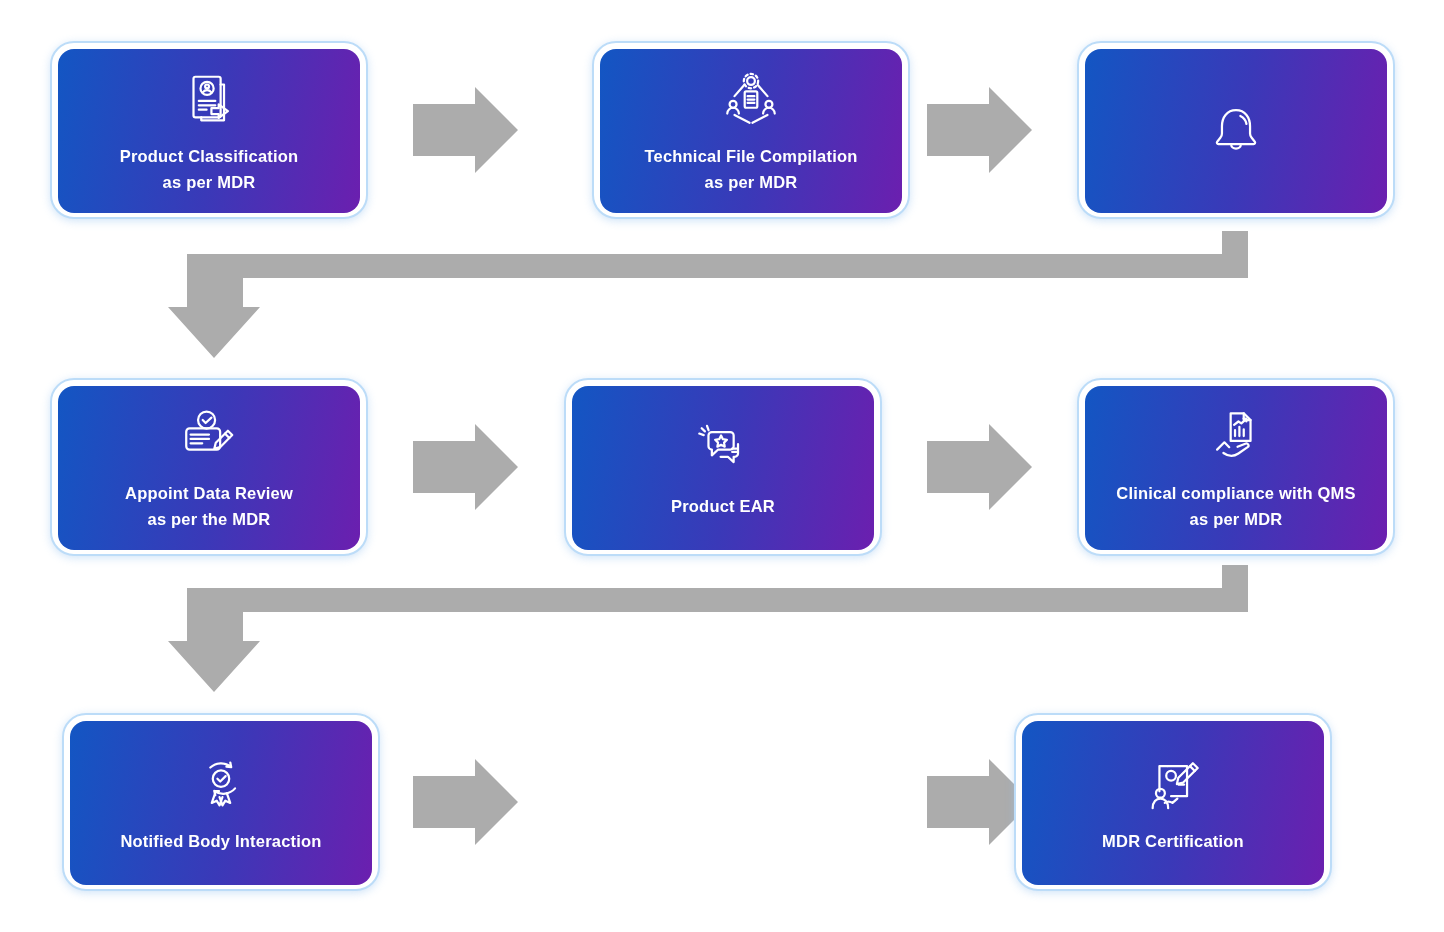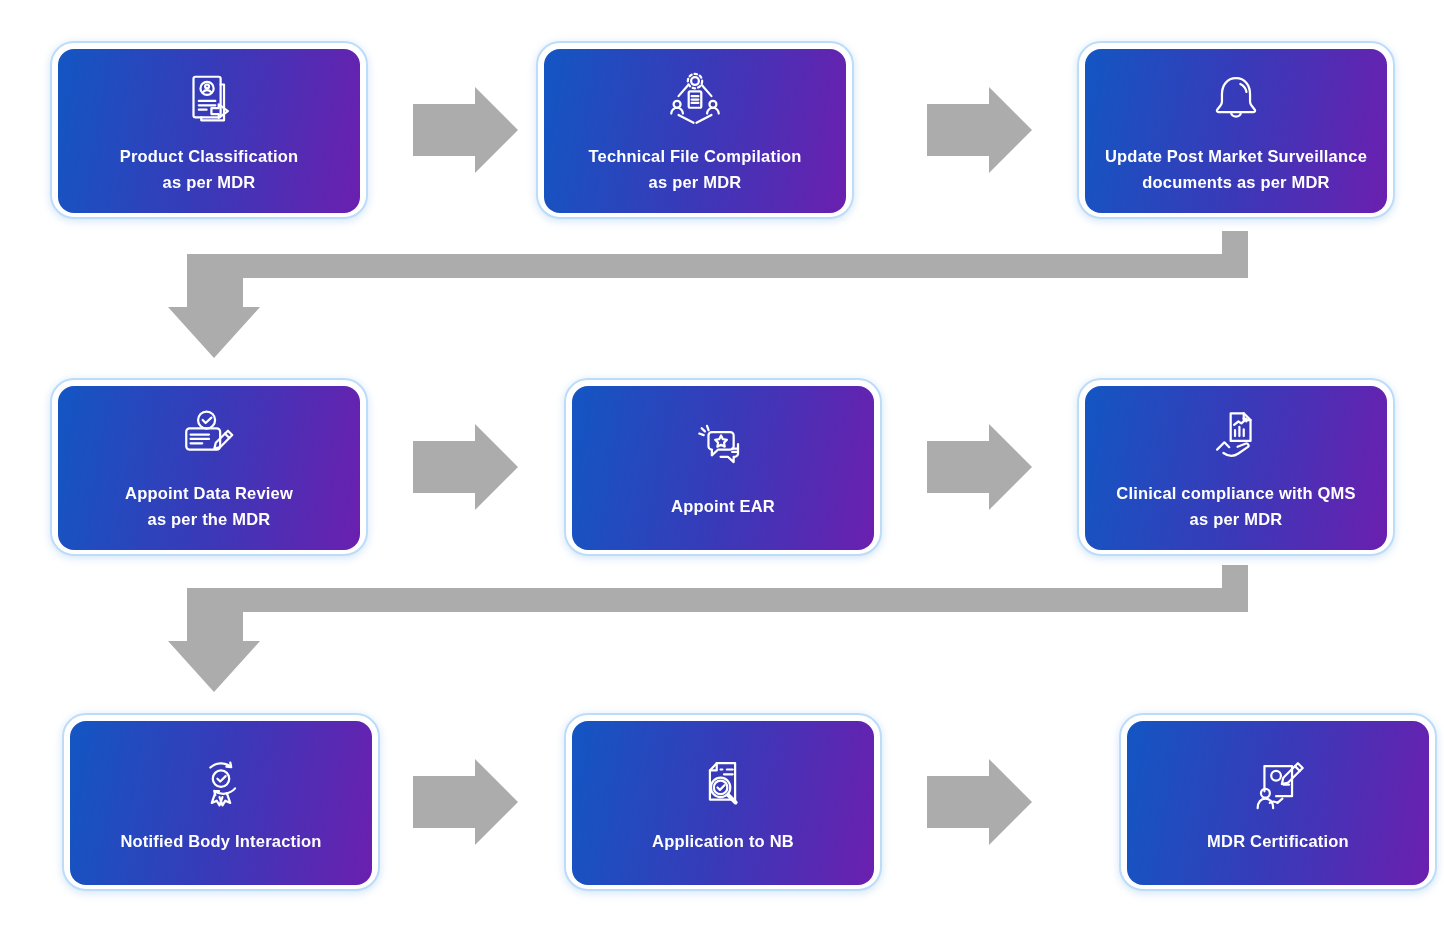--- a/index.html
+++ b/index.html
@@ -83,21 +83,21 @@
           <path d="M25.8 23.9 a5.3 5.3 0 0 1 8.4 0"></path>
           <path d="M21.5 33 h17 M21.5 37.5 h17 M21.5 42 h8"></path>
           <path d="M34.5 40.5 h7.5 v-4 l9.5 7 -9.5 7 v-4 h-7.5 z"></path>
         </svg>
       </span>
       <div class="step-label">Product Classification
 as per MDR</div>
     </div>
   </div>
 
-  <div class="card" style="left:536px;top:41px">
+  <div class="card" style="left:592px;top:41px">
     <div class="card-inner">
       <span class="step-icon">
         <svg class="ic" width="62" height="62" viewBox="0 0 64 64">
           <circle cx="32" cy="12.5" r="4"></circle>
           <circle cx="32" cy="12.5" r="7.4" stroke-dasharray="2.6 3.1"></circle>
           <rect x="25.5" y="23" width="13" height="17" rx="1.5"></rect>
           <path d="M28.5 28 h7 M28.5 31.5 h7 M28.5 35 h7"></path>
           <circle cx="13.5" cy="36.5" r="3.6"></circle>
           <path d="M7.5 46 a6 6 0 0 1 12 0"></path>
           <circle cx="50.5" cy="36.5" r="3.6"></circle>
@@ -112,22 +112,20 @@
 
   <div class="card" style="left:1077px;top:41px">
     <div class="card-inner">
       <span class="step-icon">
         <svg class="ic" width="62" height="62" viewBox="0 0 64 64">
           <path d="M32 9.5 c-9.5 0 -14.5 7.5 -14.5 16.5 v7.5 c0 1.5 -0.5 3 -1.5 4.2 l-3.4 4.3 c-0.8 1 -0.1 2.5 1.2 2.5 h36.4 c1.3 0 2 -1.5 1.2 -2.5 l-3.4 -4.3 c-1 -1.2 -1.5 -2.7 -1.5 -4.2 v-7.5 c0 -9 -5 -16.5 -14.5 -16.5 z"></path>
           <path d="M36.5 15.5 a11.5 11.5 0 0 1 6.3 8.2"></path>
           <path d="M27 45 a5 4.2 0 0 0 10 0"></path>
         </svg>
       </span>
-      <div class="step-label">Update Post Market Surveillance
-documents as per MDR</div>
     </div>
   </div>
 
   <div class="card" style="left:50px;top:378px">
     <div class="card-inner">
       <span class="step-icon">
         <svg class="ic" width="62" height="62" viewBox="0 0 64 64">
           <rect x="8.5" y="23" width="35" height="22" rx="3.5"></rect>
           <circle cx="29.5" cy="14.5" r="8.8"></circle>
           <path d="M25.5 14.5 l3 3 6 -5.5"></path>
@@ -145,21 +143,21 @@
     <div class="card-inner">
       <span class="step-icon">
         <svg class="ic" width="62" height="62" viewBox="0 0 64 64">
           <path d="M15.5 7 l1.6 4.6 M7.5 15 l4.6 1.6 M10 9.5 l3.3 3.3"></path>
           <path d="M20.5 13.5 h19 a3.5 3.5 0 0 1 3.5 3.5 v11 a3.5 3.5 0 0 1 -3.5 3.5 h-12.5 l-6.5 6 v-6 a3.5 3.5 0 0 1 -3.5 -3.5 v-11 a3.5 3.5 0 0 1 3.5 -3.5 z"></path>
           <path d="M30 17 l1.9 3.8 4.2 0.6 -3 3 0.7 4.2 -3.8 -2 -3.8 2 0.7 -4.2 -3 -3 4.2 -0.6 z"></path>
           <path d="M47.5 26 v9.5 a3.5 3.5 0 0 1 -3.5 3.5 h-1 v5.5 l-6 -5.5 h-7.5"></path>
           <path d="M41.5 30.5 h4.5 M41.5 34 h4.5"></path>
         </svg>
       </span>
-      <div class="step-label">Appoint EAR</div>
+      <div class="step-label">Product EAR</div>
     </div>
   </div>
 
   <div class="card" style="left:1077px;top:378px">
     <div class="card-inner">
       <span class="step-icon">
         <svg class="ic" width="62" height="62" viewBox="0 0 64 64">
           <path d="M26.5 7.5 h13.5 l7 7 V36 h-20.5 z"></path>
           <path d="M40 7.5 v7 h7"></path>
           <path d="M31 31 v-6 M35.5 31 v-9.5 M40 31 v-7"></path>
@@ -182,38 +180,22 @@
           <path d="M21 14 a16 16 0 0 1 21.5 -0.5 M42.5 13.5 l-4.9 -0.5 M42.5 13.5 l-0.9 -4.7"></path>
           <path d="M46.5 35.5 a16 16 0 0 1 -21.5 2.5 M25 38 l4.9 0.4 M25 38 l1.1 4.5"></path>
           <path d="M26 40.5 l-3.5 10 5 -2.3 3 4.8 3 -8.5"></path>
           <path d="M38 40.5 l3.5 10 -5 -2.3 -3 4.8 -3 -8.5"></path>
         </svg>
       </span>
       <div class="step-label">Notified Body Interaction</div>
     </div>
   </div>
 
-  <div class="card" style="left:564px;top:713px">
-    <div class="card-inner">
-      <span class="step-icon">
-        <svg class="ic" width="62" height="62" viewBox="0 0 64 64">
-          <path d="M25.5 9.5 h19 V47 h-26 V17 z"></path>
-          <path d="M25.5 9.5 V17 h-7"></path>
-          <path d="M36 16 h6 M33 21 h9 M29.5 16 h1.8"></path>
-          <circle cx="29.5" cy="34.5" r="10"></circle>
-          <circle cx="29.5" cy="34.5" r="7"></circle>
-          <path d="M26.3 34.5 l2.5 2.5 4.8 -4.8"></path>
-          <path d="M37.5 42.5 l7.5 7.5" stroke-width="4.2"></path>
-        </svg>
-      </span>
-      <div class="step-label">Application to NB</div>
-    </div>
-  </div>
-
-  <div class="card" style="left:1119px;top:713px">
+
+  <div class="card" style="left:1014px;top:713px">
     <div class="card-inner">
       <span class="step-icon">
         <svg class="ic" width="62" height="62" viewBox="0 0 64 64">
           <path d="M26 12.5 h20.5 v31 H30"></path>
           <path d="M26 12.5 h-8 v26"></path>
           <circle cx="30" cy="22.5" r="5"></circle>
           <path d="M37.5 31.5 h6"></path>
           <path d="M52.5 9.5 l5 5 -15 15 -6.5 1.5 1.5 -6.5 z"></path>
           <path d="M49.5 12.5 l5 5"></path>
           <circle cx="19" cy="40.5" r="4.6"></circle>

